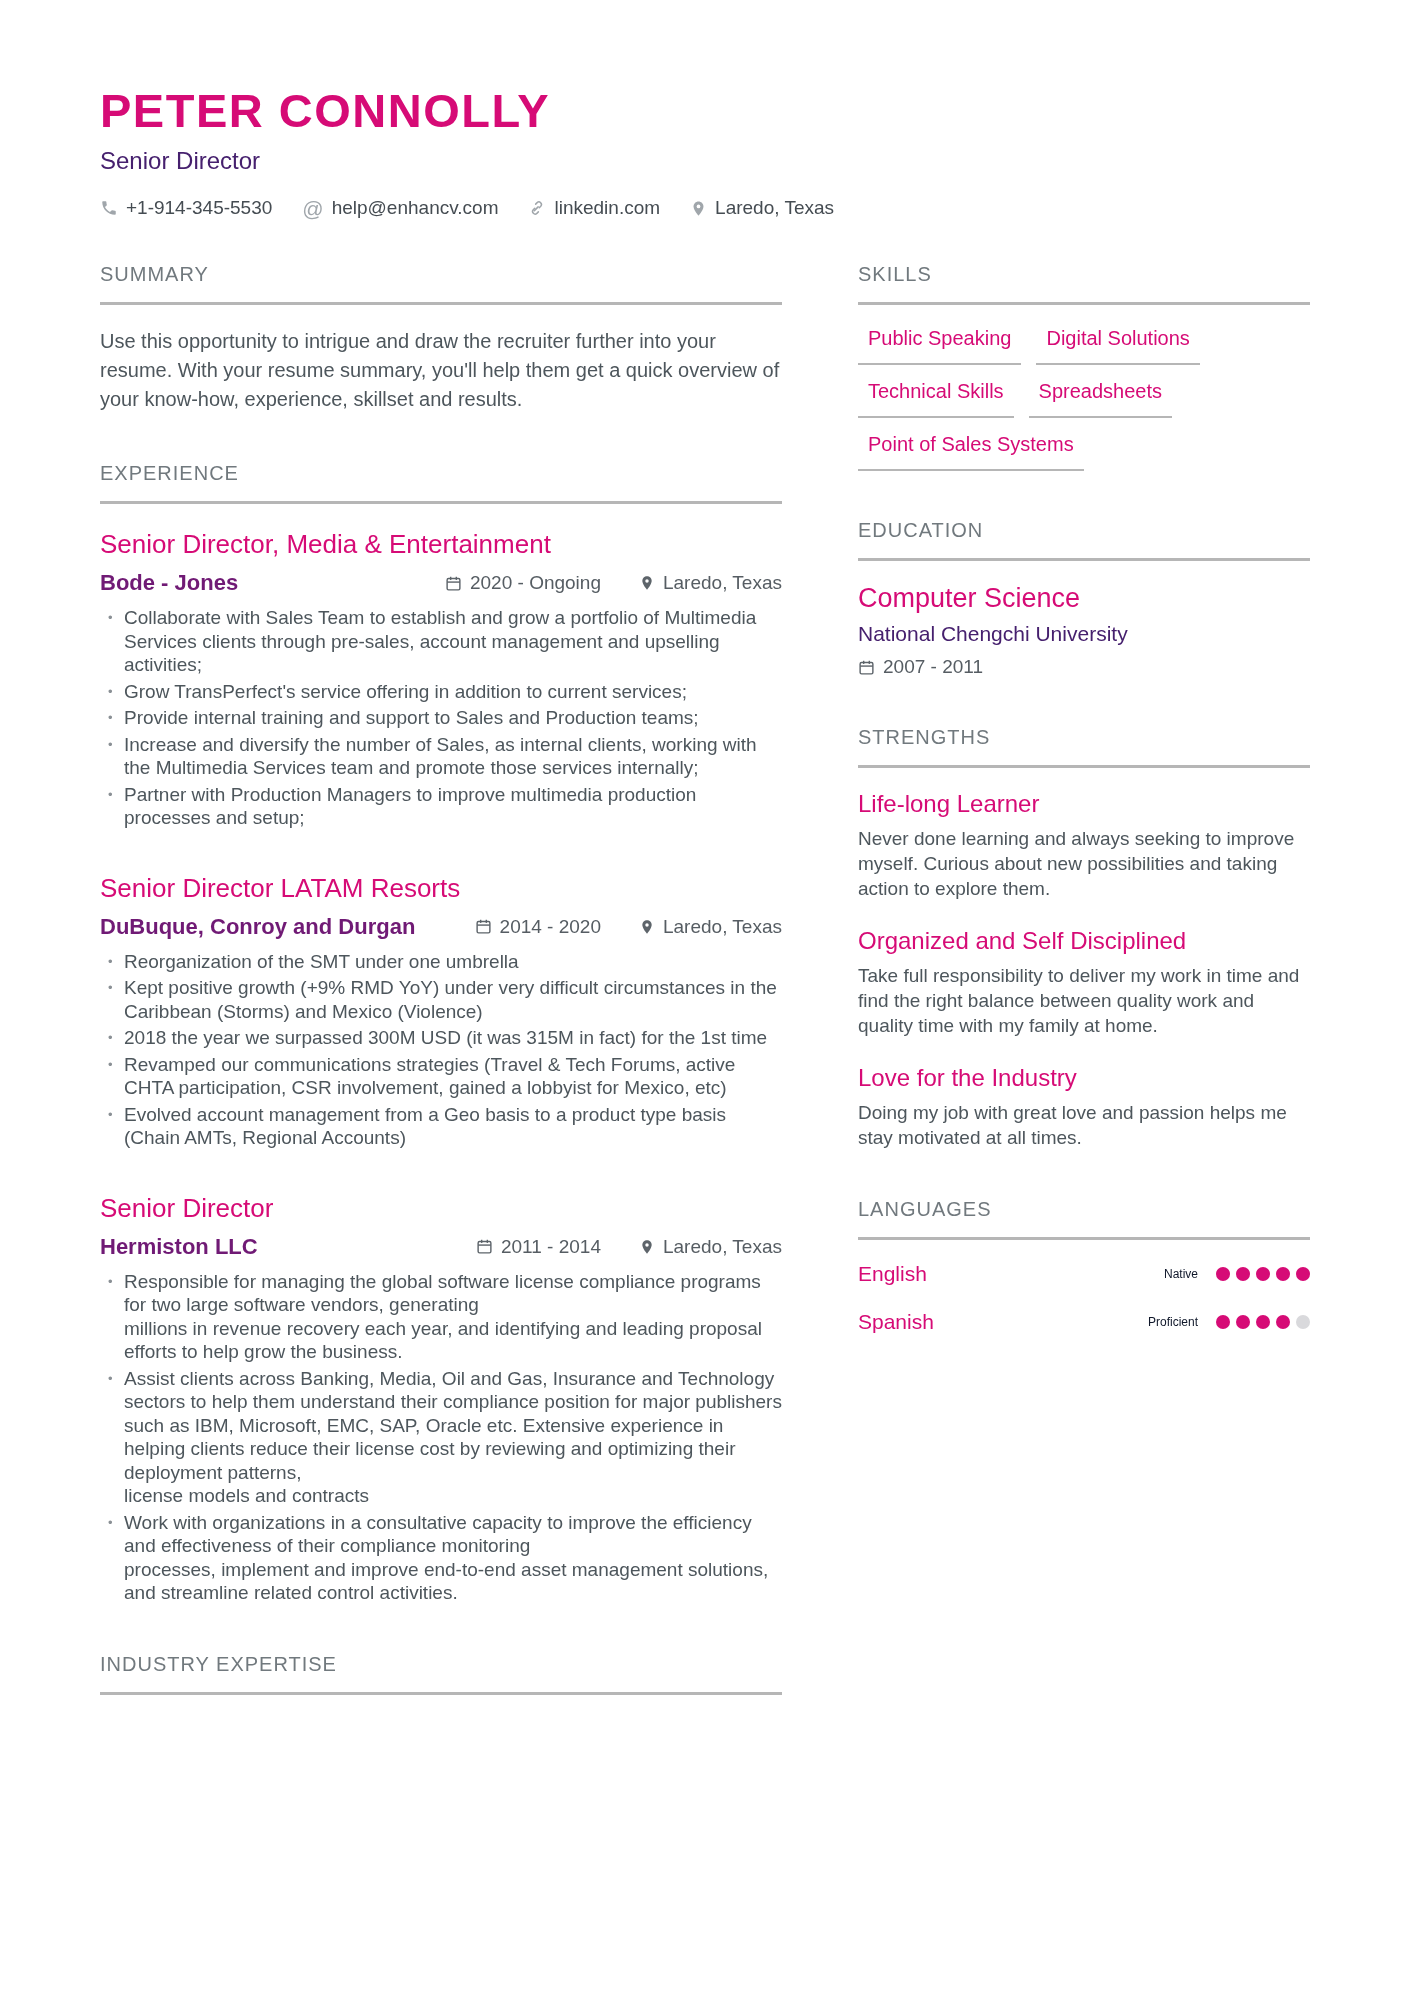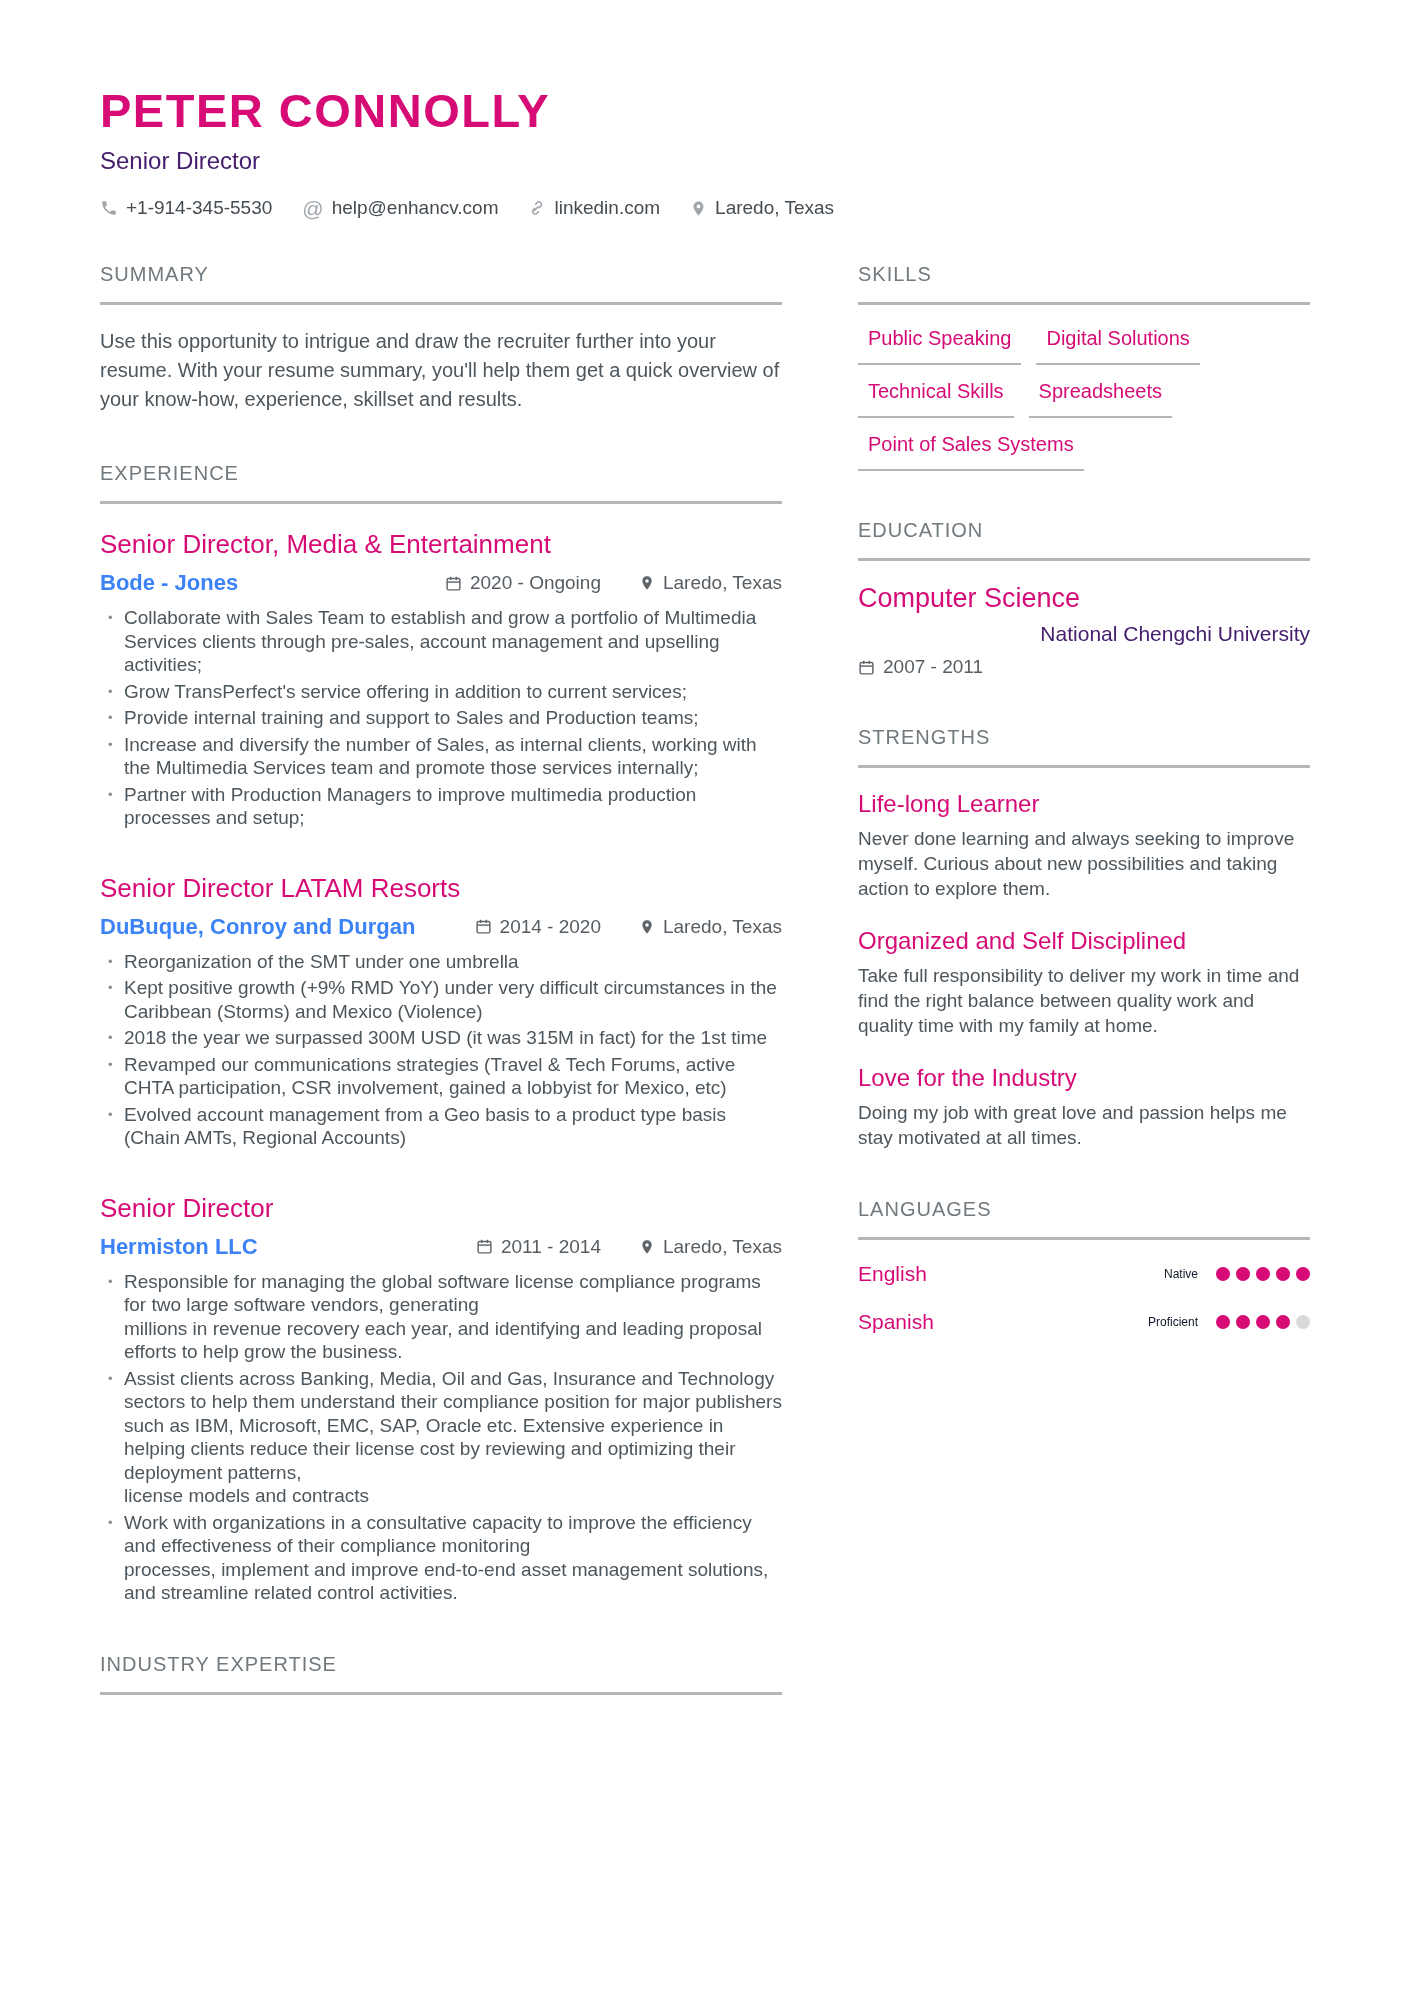--- a/index.html
+++ b/index.html
@@ -25,42 +25,42 @@
   .sec-gap{margin-top:48px;}
 
   
   .summary-text{margin:0;font-size:20px;line-height:29px;color:#4d565c;}
 
   
   .job{margin-top:26px;}
   .job + .job{margin-top:44px;}
   .job-title{margin:0 0 10px 0;font-size:26px;font-weight:500;color:#d60b76;line-height:1.15;}
   .job-meta{display:flex;align-items:center;margin-bottom:10px;}
-  .company{font-size:22px;font-weight:600;color:#3b82f6;}
+  .company{font-size:22px;font-weight:600;color:#701a75;}
   .meta-right{margin-left:auto;display:flex;align-items:center;gap:38px;font-size:19px;color:#565d63;}
   .meta-item{display:flex;align-items:center;gap:8px;}
   .meta-item .micon{color:#5d646a;display:inline-flex;align-items:center;}
   ul.bullets{margin:0;padding:0 0 0 6px;list-style:none;}
   ul.bullets li{position:relative;padding-left:18px;font-size:19px;line-height:23.5px;margin-bottom:3px;color:#4d565c;white-space:pre-line;}
   ul.bullets li::before{content:"•";position:absolute;left:2px;top:0;font-size:13px;color:#8a9095;}
 
   
   .slider-grid{display:grid;grid-template-columns:313px 313px;column-gap:56px;row-gap:44px;margin-top:28px;}
   .slider-label{font-size:24px;font-weight:500;color:#5b2d86;}
   .slider-track{position:relative;margin-top:20px;height:8px;border-radius:4px;background:#dcdcde;}
   .slider-fill{position:absolute;left:0;top:0;bottom:0;width:var(--v,50%);background:#d60b76;border-radius:4px;}
   .slider-thumb{position:absolute;top:50%;left:var(--v,50%);width:21px;height:28px;transform:translate(-50%,-50%);background:#3b1e5f;border-radius:50%;}
 
   
   .tags{display:flex;flex-wrap:wrap;column-gap:15px;row-gap:15px;}
   .tag{font-size:20px;color:#d60b76;padding:0 10px 13px 10px;border-bottom:2px solid #b6b6b6;white-space:nowrap;}
 
   
   .degree{margin:0 0 8px 0;font-size:27px;font-weight:500;color:#d60b76;}
-  .school{margin:0 0 10px 0;font-size:21px;font-weight:500;color:#46206e;text-align:right;}
+  .school{margin:0 0 10px 0;font-size:21px;font-weight:500;color:#46206e;}
   .edu-dates{display:flex;align-items:center;gap:8px;font-size:19px;color:#565d63;}
   .edu-dates .micon{color:#5d646a;display:inline-flex;}
 
   
   .strength{margin-bottom:26px;}
   .strength:last-child{margin-bottom:0;}
   .strength-title{margin:0 0 8px 0;font-size:24px;font-weight:500;color:#d60b76;}
   .strength-text{margin:0;font-size:19px;line-height:25px;color:#4d565c;}
 
   

